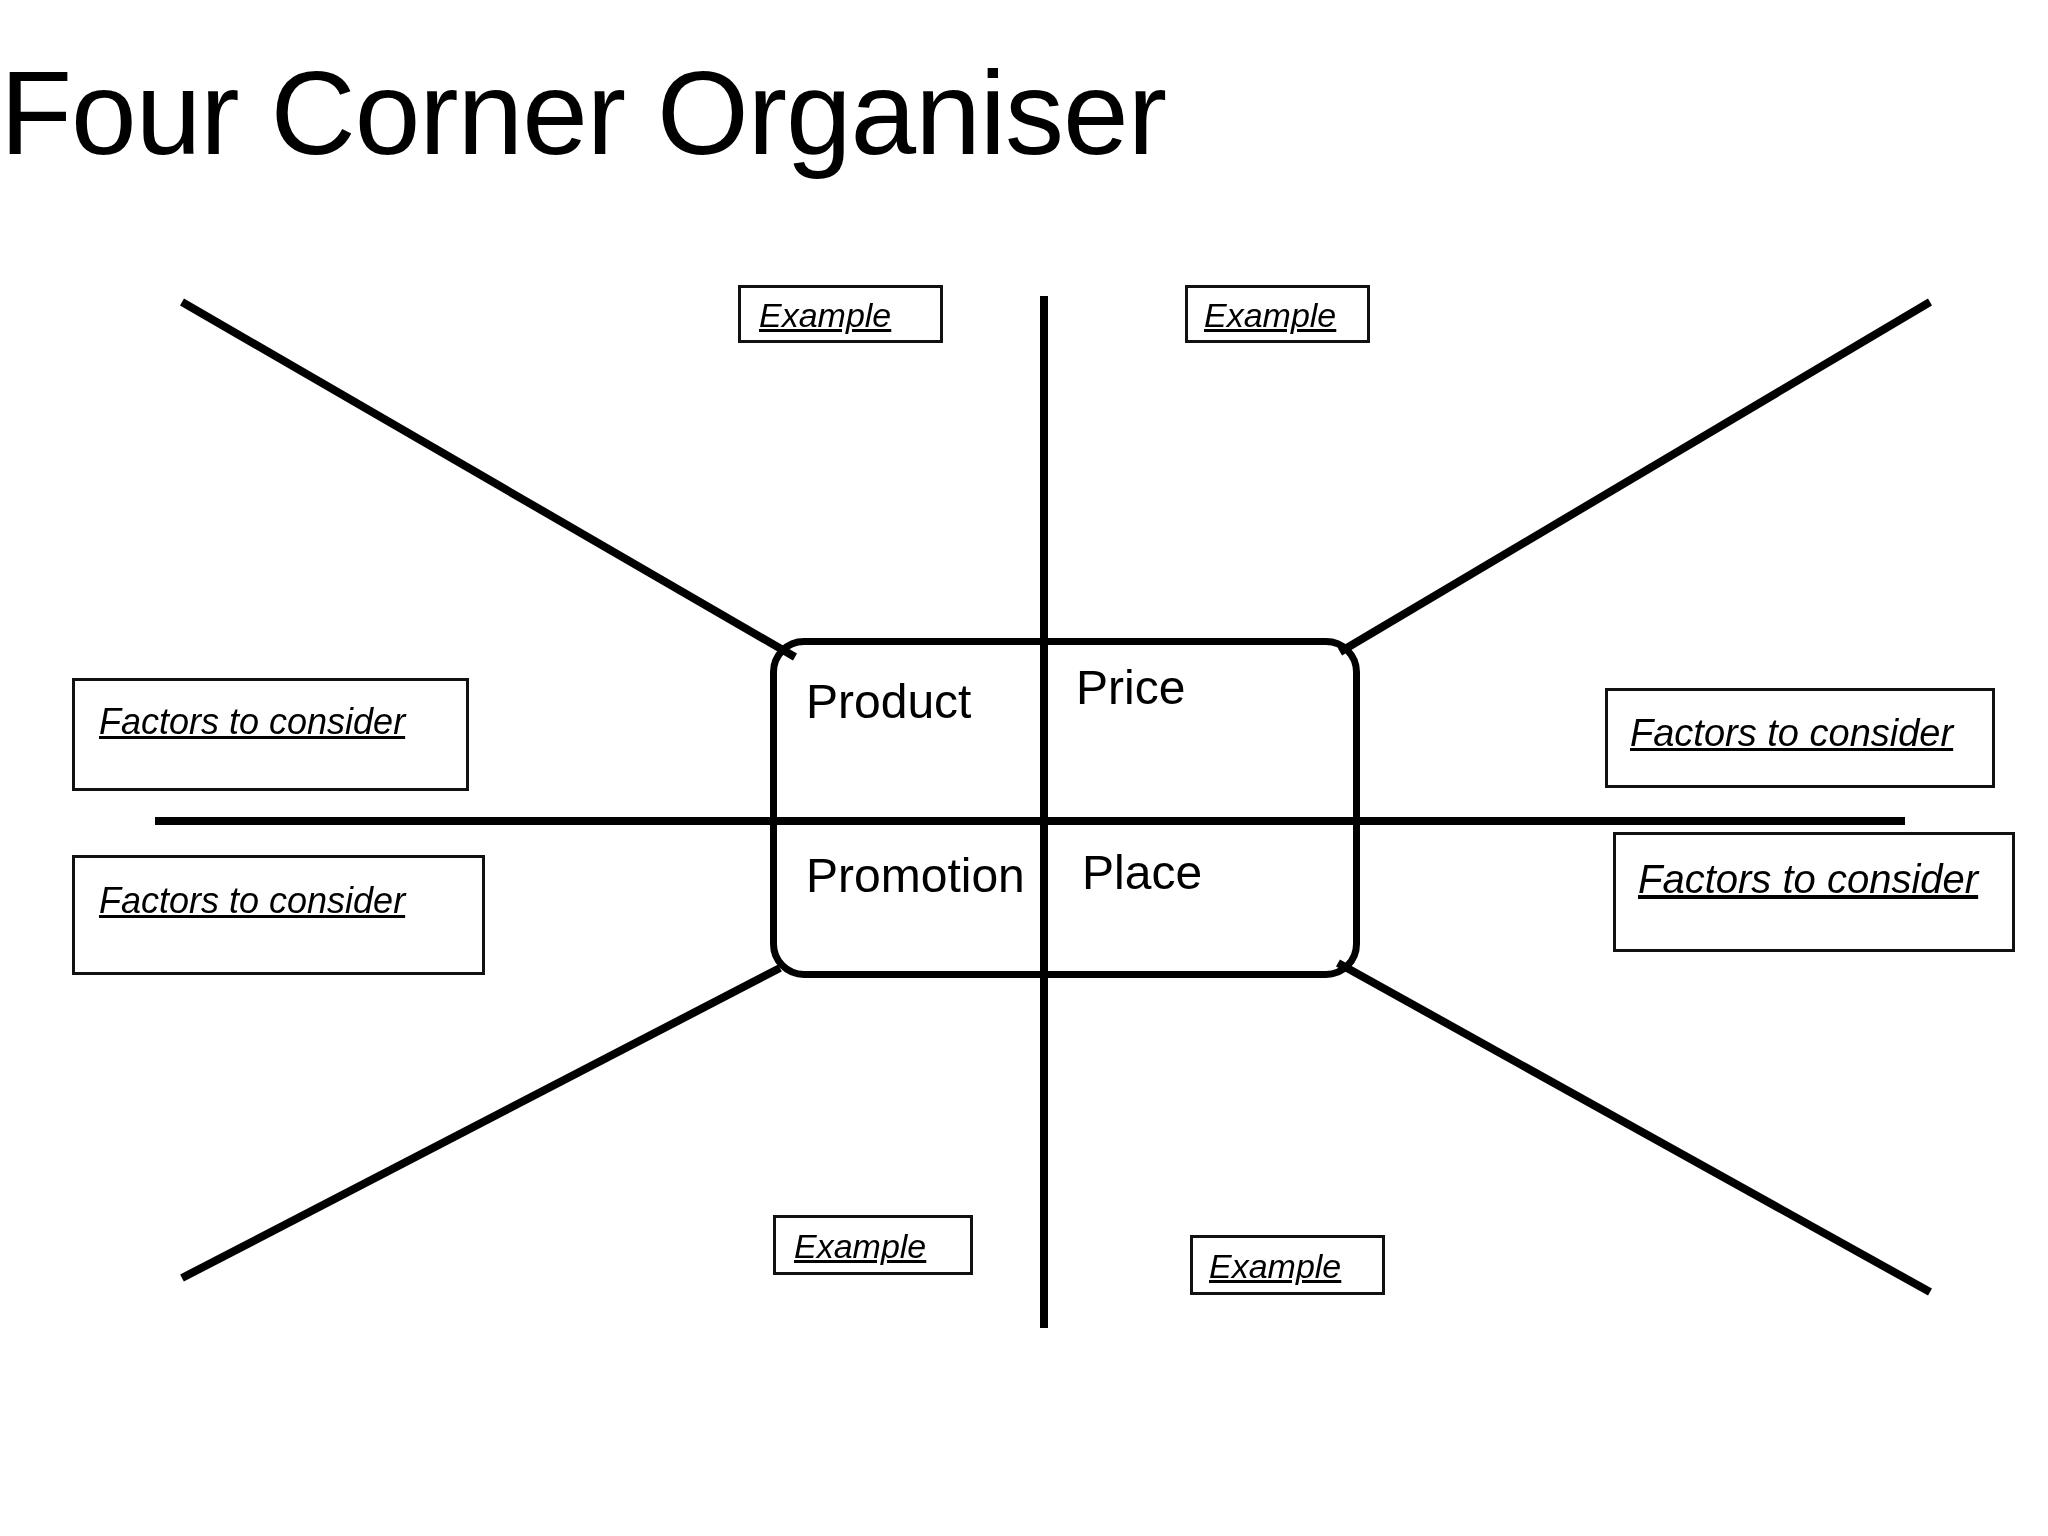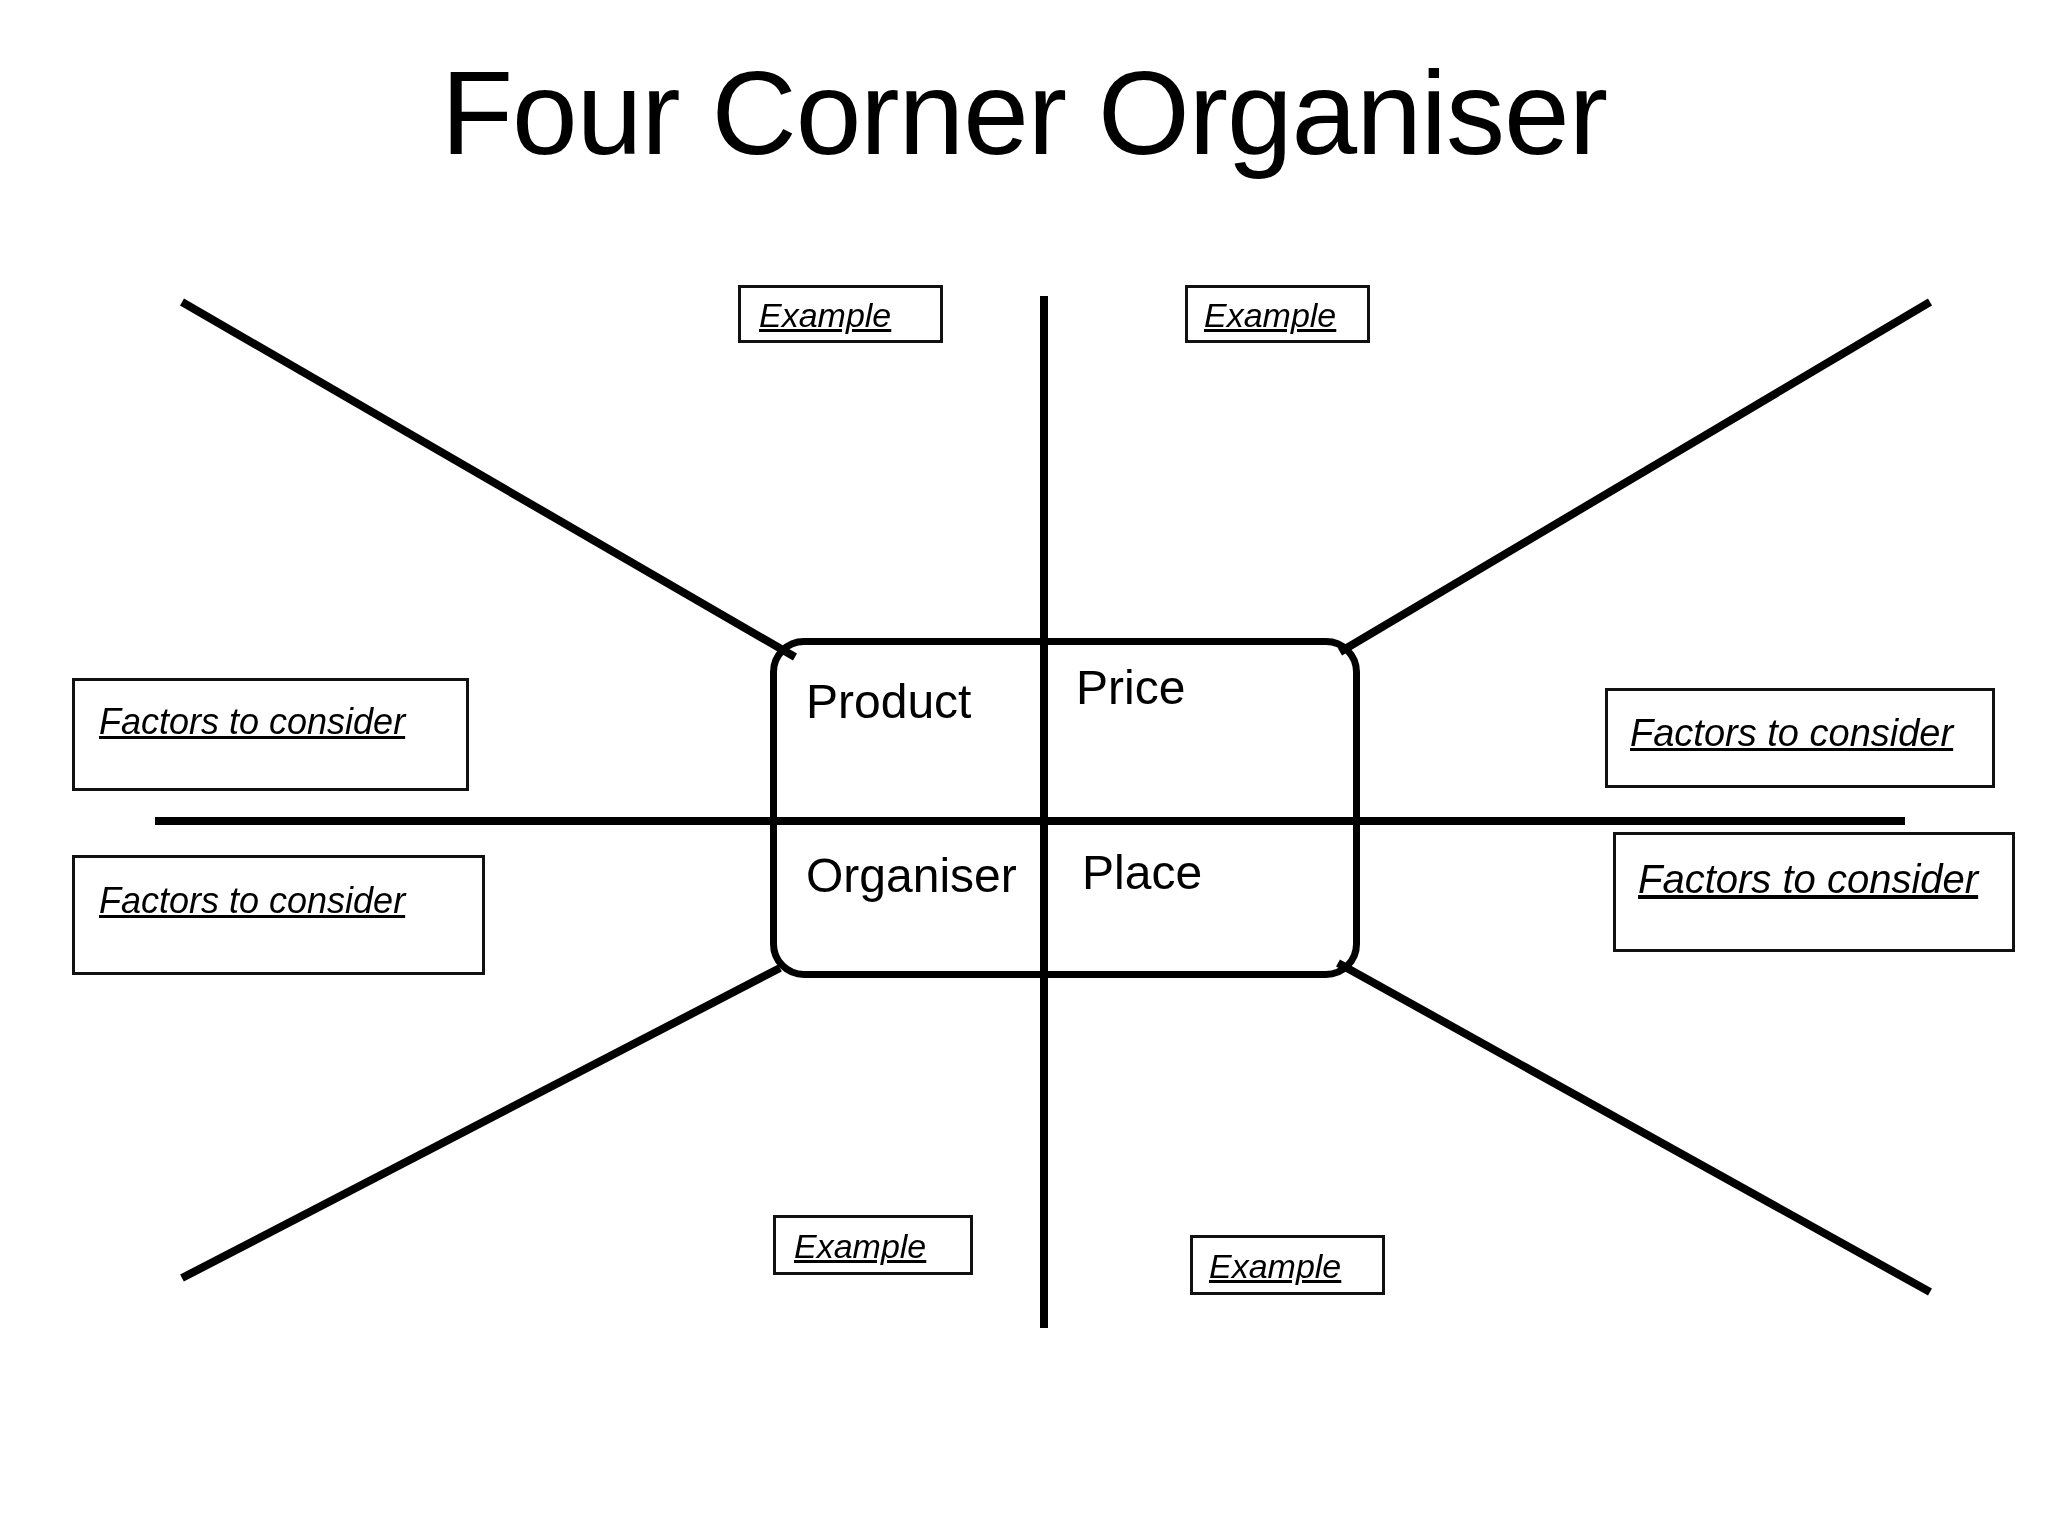--- a/index.html
+++ b/index.html
@@ -21,21 +21,20 @@
     height: 1536px;
     background: #ffffff;
   }
 
   
   #page-title {
     position: absolute;
     left: 0;
     top: 52px;
     width: 2048px;
-    text-align: center;
     font-size: 118px;
     font-weight: 400;
     line-height: 1.05;
     letter-spacing: -1px;
     white-space: nowrap;
   }
 
   
   #line-layer {
     position: absolute;
@@ -163,21 +162,21 @@
 
     <line x1="1930" y1="1292" x2="1338" y2="963" stroke="#000000" stroke-width="8"></line>
   </svg>
 
   <div id="center-box"></div>
 
   <div class="quad-label" id="quad-product">Product</div>
 
   <div class="quad-label" id="quad-price">Price</div>
 
-  <div class="quad-label" id="quad-promotion">Organiser</div>
+  <div class="quad-label" id="quad-promotion">Promotion</div>
 
   <div class="quad-label" id="quad-place">Place</div>
 
   <div class="note-box" id="example-top-left">
     <span class="note-text">Example</span>
   </div>
 
   <div class="note-box" id="example-top-right">
     <span class="note-text">Example</span>
   </div>

